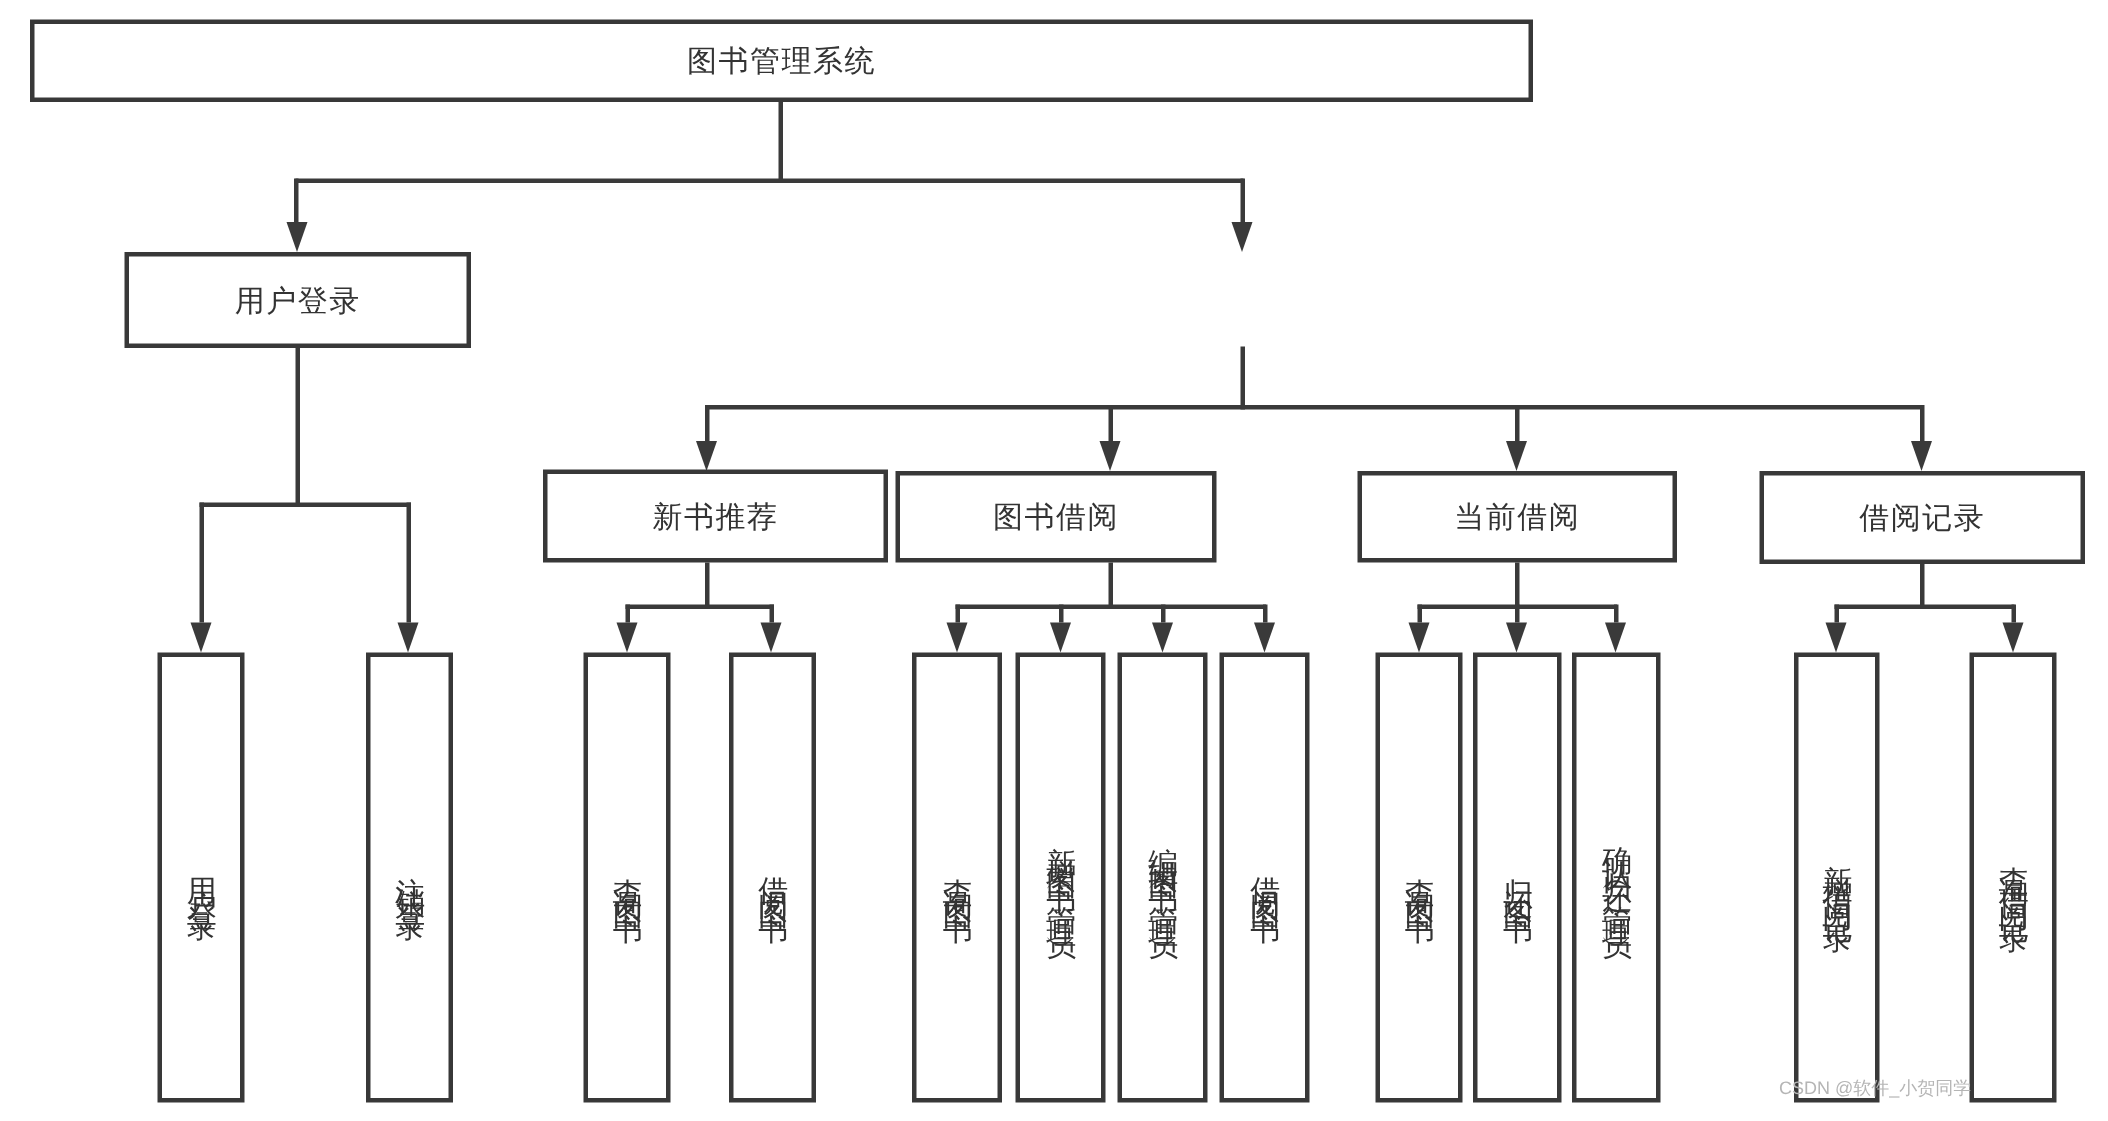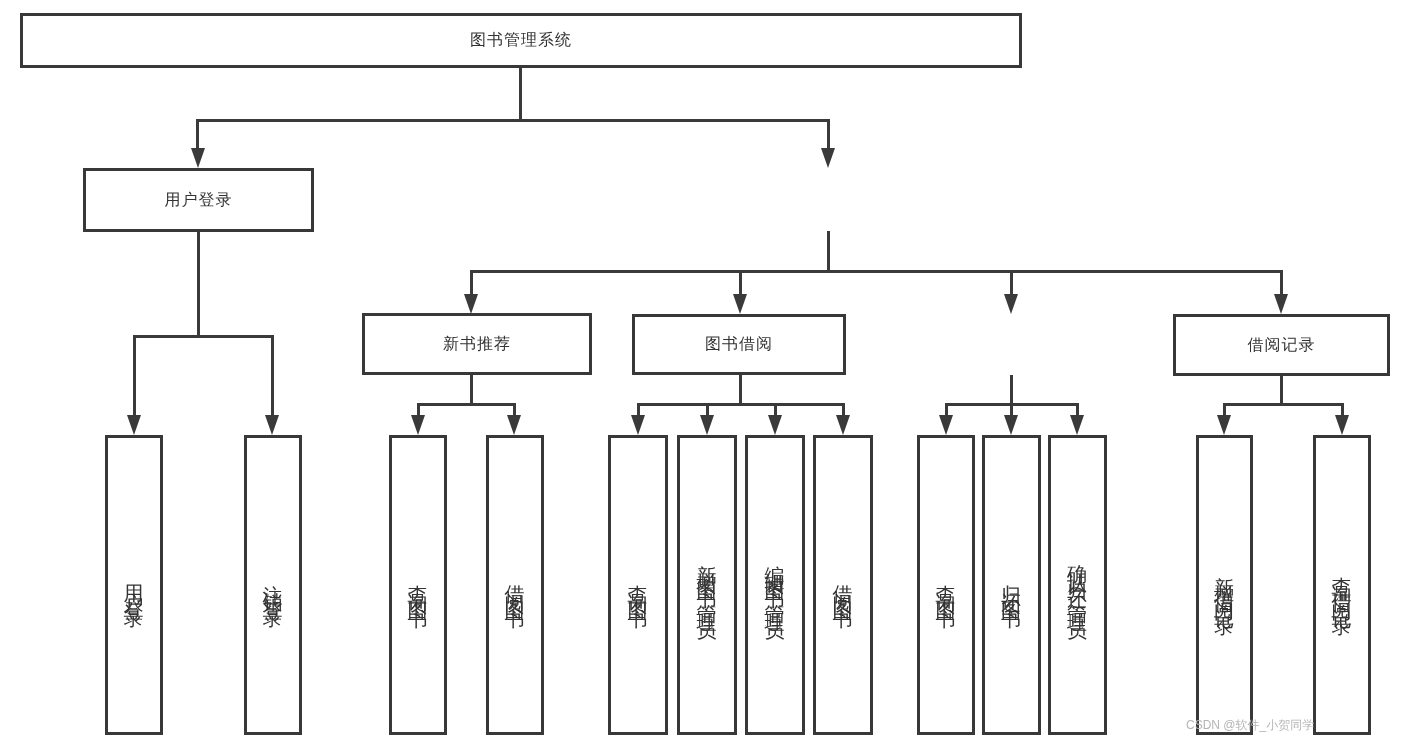--- a/index.html
+++ b/index.html
@@ -19,21 +19,21 @@
     overflow:hidden;
   }
   .node{
     position:absolute;
     box-sizing:border-box;
     border:3px solid var(--border);
     background:#fff;
     display:flex;align-items:center;justify-content:center;
   }
   .node .lbl{
-    font-size:16px;
+    font-size:20px;
     letter-spacing:1px;
     color:var(--text);
     white-space:nowrap;
   }
   .leaf{
     position:absolute;
     box-sizing:border-box;
     border:3px solid var(--border);
     background:#fff;
     display:flex;align-items:center;justify-content:center;
@@ -74,24 +74,27 @@
 
   <div class="node" style="left:83px;top:168px;width:231px;height:64px">
     <span class="lbl">用户登录</span>
   </div>
 
 
   <div class="node" style="left:362px;top:313px;width:230px;height:62px">
     <span class="lbl">新书推荐</span>
   </div>
 
-  <div class="node" style="left:632px;top:314px;width:214px;height:61px">
+  <div class="node" style="left:597px;top:314px;width:214px;height:61px">
     <span class="lbl">图书借阅</span>
   </div>
 
+  <div class="node" style="left:905px;top:314px;width:213px;height:61px">
+    <span class="lbl">当前借阅</span>
+  </div>
 
   <div class="node" style="left:1173px;top:314px;width:217px;height:62px">
     <span class="lbl">借阅记录</span>
   </div>
 
   <div class="leaf" style="left:105px;top:435px;width:58px;height:300px">
     <span class="vlbl">用户登录</span>
   </div>
   <div class="leaf" style="left:244px;top:435px;width:58px;height:300px">
     <span class="vlbl">注销登录</span>

